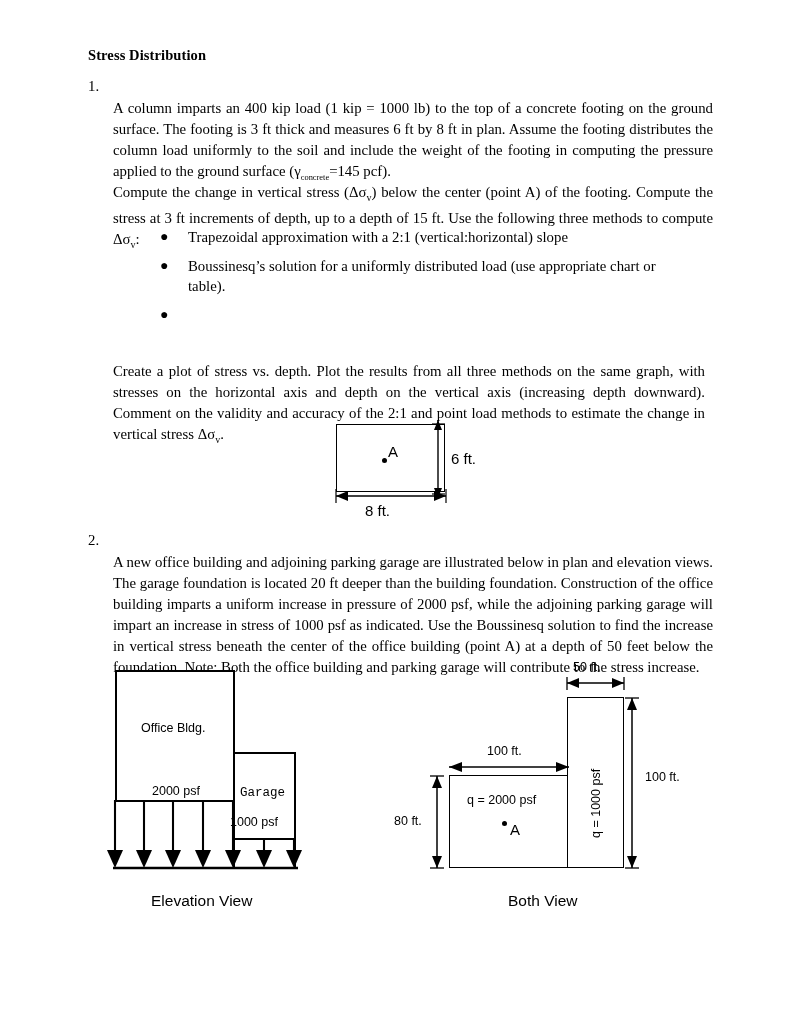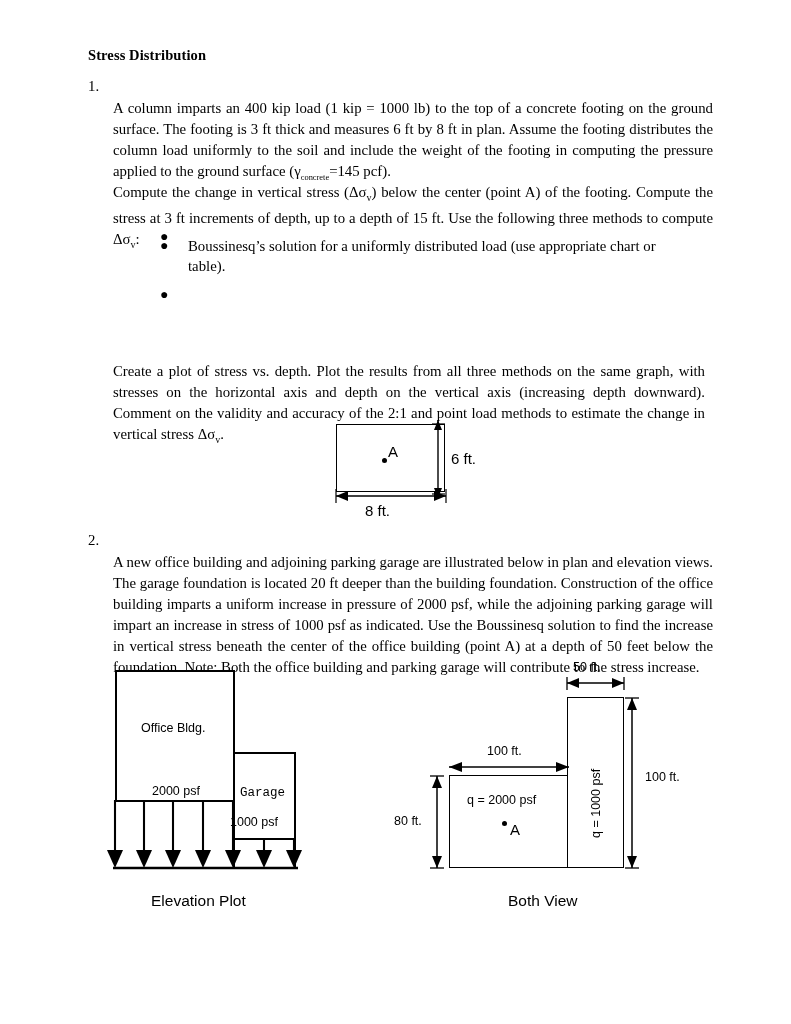--- a/index.html
+++ b/index.html
@@ -118,20 +118,21 @@
     <span>A column imparts an 400 kip load (1 kip = 1000 lb) to the top of a concrete footing on the ground surface. The footing is 3 ft thick and measures 6 ft by 8 ft in plan. Assume the footing distributes the column load uniformly to the soil and include the weight of the footing in computing the pressure applied to the ground surface (γ</span><span class="subsm">concrete</span><span>=145 pcf).</span>
   </div>
 
   <div class="num" style="left:113px; top:160px; width:600px;">
     <span>Compute the change in vertical stress (Δσ</span><span class="sub">v</span><span>) below the center (point A) of the footing. Compute the stress at 3 ft increments of depth, up to a depth of 15 ft. Use the following three methods to compute Δσ</span><span class="sub">v</span><span>:</span>
   </div>
 
   <div class="bullets">
     <div class="bullet-row">
       <span class="bullet-dot">●</span>
+      <span>Trapezoidal approximation with a 2:1 (vertical:horizontal) slope</span>
     </div>
     <div class="bullet-row">
       <span class="bullet-dot">●</span>
       <span>Boussinesq’s solution for a uniformly distributed load (use appropriate chart or table).</span>
     </div>
     <div class="bullet-row">
       <span class="bullet-dot">●</span>
     </div>
   </div>
 
@@ -205,21 +206,21 @@
         <line x1="189" y1="40" x2="189" y2="58"></line>
       </g>
       <g fill="#000">
         <polygon points="159,70 151,52 167,52"></polygon>
         <polygon points="189,70 181,52 197,52"></polygon>
       </g>
 
       <line x1="8" y1="70" x2="193" y2="70" stroke="#000" stroke-width="2.4"></line>
     </svg>
 
-    <div class="view-label" style="left:151px; top:892px;">Elevation Plot</div>
+    <div class="view-label" style="left:151px; top:892px;">Elevation View</div>
   </div>
 
   <div class="fig" style="left:0; top:0;">
 
     <div class="box" style="left:449px; top:775px; width:119px; height:93px;"></div>
     <div class="fig-label" style="left:467px; top:793px;">q = 2000 psf</div>
     <div class="pt-dot" style="left:502px; top:821px;"></div>
     <div class="fig-label-big" style="left:510px; top:821px;">A</div>
 
     <div class="box" style="left:567px; top:697px; width:57px; height:171px;"></div>

